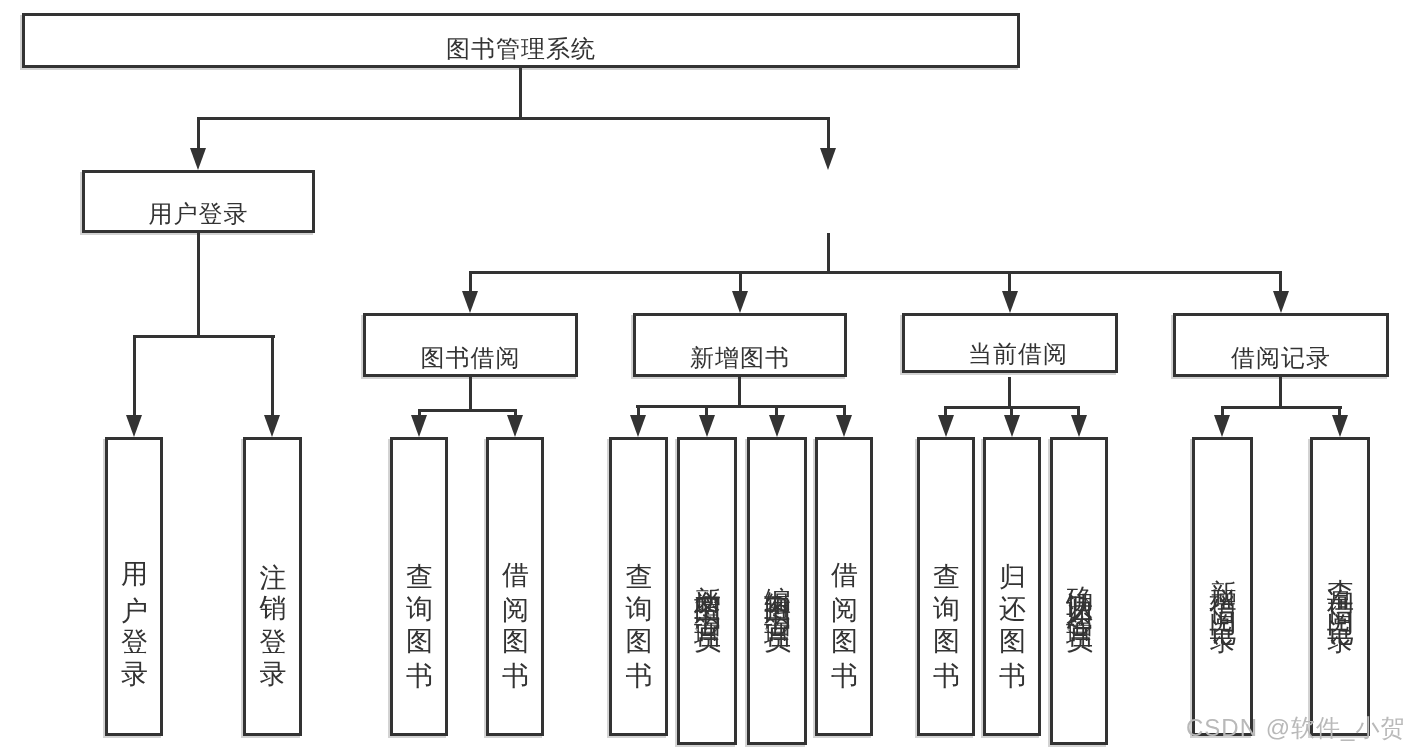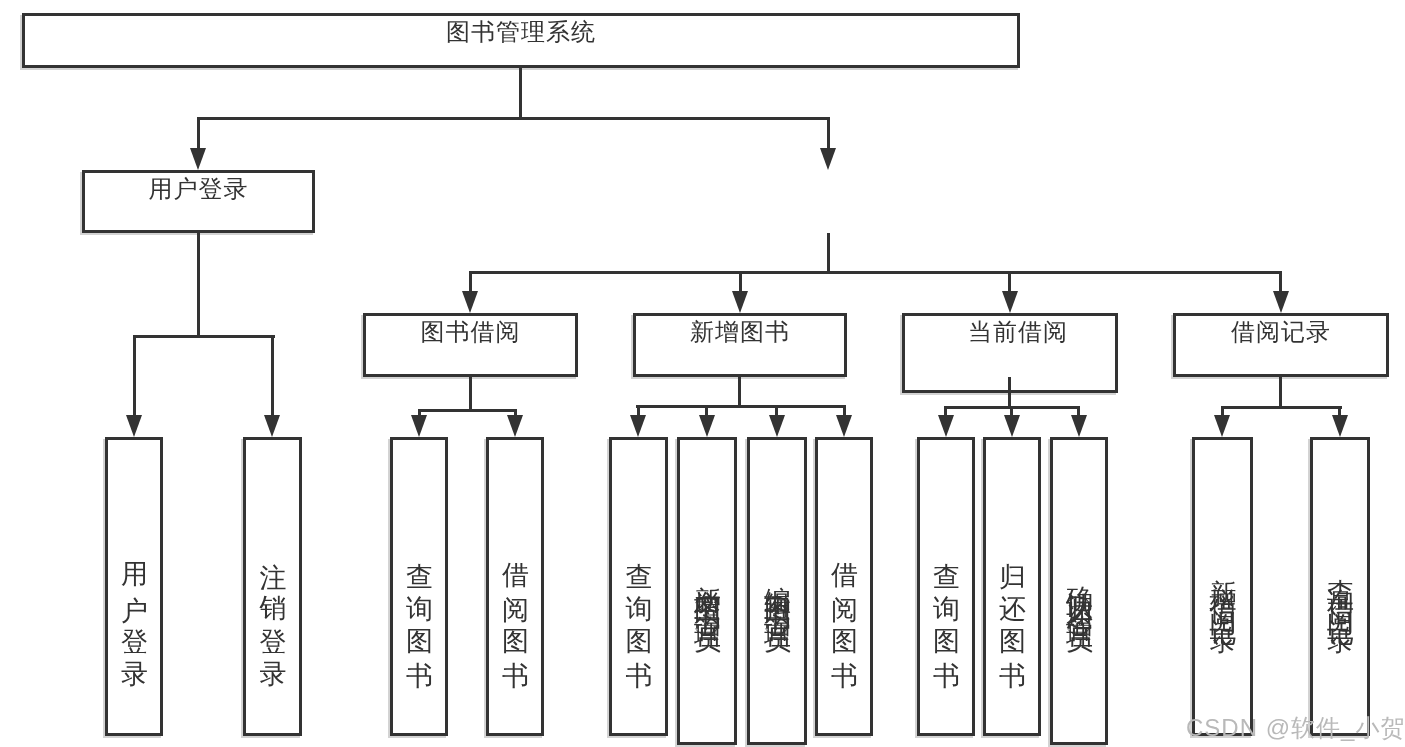--- a/index.html
+++ b/index.html
@@ -11,21 +11,21 @@
     overflow: hidden;
     font-family: "Liberation Sans", sans-serif;
     color: #333333;
   }
   .hbox {
     position: absolute;
     box-sizing: border-box;
     border: 3px solid #333333;
     background: #ffffff;
     display: flex;
-    align-items: flex-start;
+    align-items: flex-end;
     justify-content: center;
     font-size: 24px;
     letter-spacing: 1px;
     color: #333333;
     box-shadow: -2px 2px 0 rgba(130,130,130,0.35);
   }
   .vbox {
     position: absolute;
     box-sizing: border-box;
     border: 3px solid #333333;
@@ -106,21 +106,21 @@
   <div class="arr" style="left:1002px; top:291px;"></div>
   <div class="line" style="left:1279px; top:271px; width:3px; height:22px;"></div>
   <div class="arr" style="left:1273px; top:291px;"></div>
 
   <div class="hbox" style="left:363px; top:313px; width:215px; height:64px;">
     <span>图书借阅</span>
   </div>
   <div class="hbox" style="left:633px; top:313px; width:214px; height:64px;">
     <span>新增图书</span>
   </div>
-  <div class="hbox" style="left:902px; top:313px; width:216px; height:80px;padding-left:16px;">
+  <div class="hbox" style="left:902px; top:313px; width:216px; height:60px;padding-left:16px;">
     <span>当前借阅</span>
   </div>
   <div class="hbox" style="left:1173px; top:313px; width:216px; height:64px;">
     <span>借阅记录</span>
   </div>
 
   <div class="line" style="left:469px; top:377px; width:3px; height:34px;"></div>
   <div class="line" style="left:418px; top:409px; width:99px; height:3px;"></div>
   <div class="line" style="left:418px; top:409px; width:3px; height:8px;"></div>
   <div class="arr" style="left:411px; top:415px;"></div>

